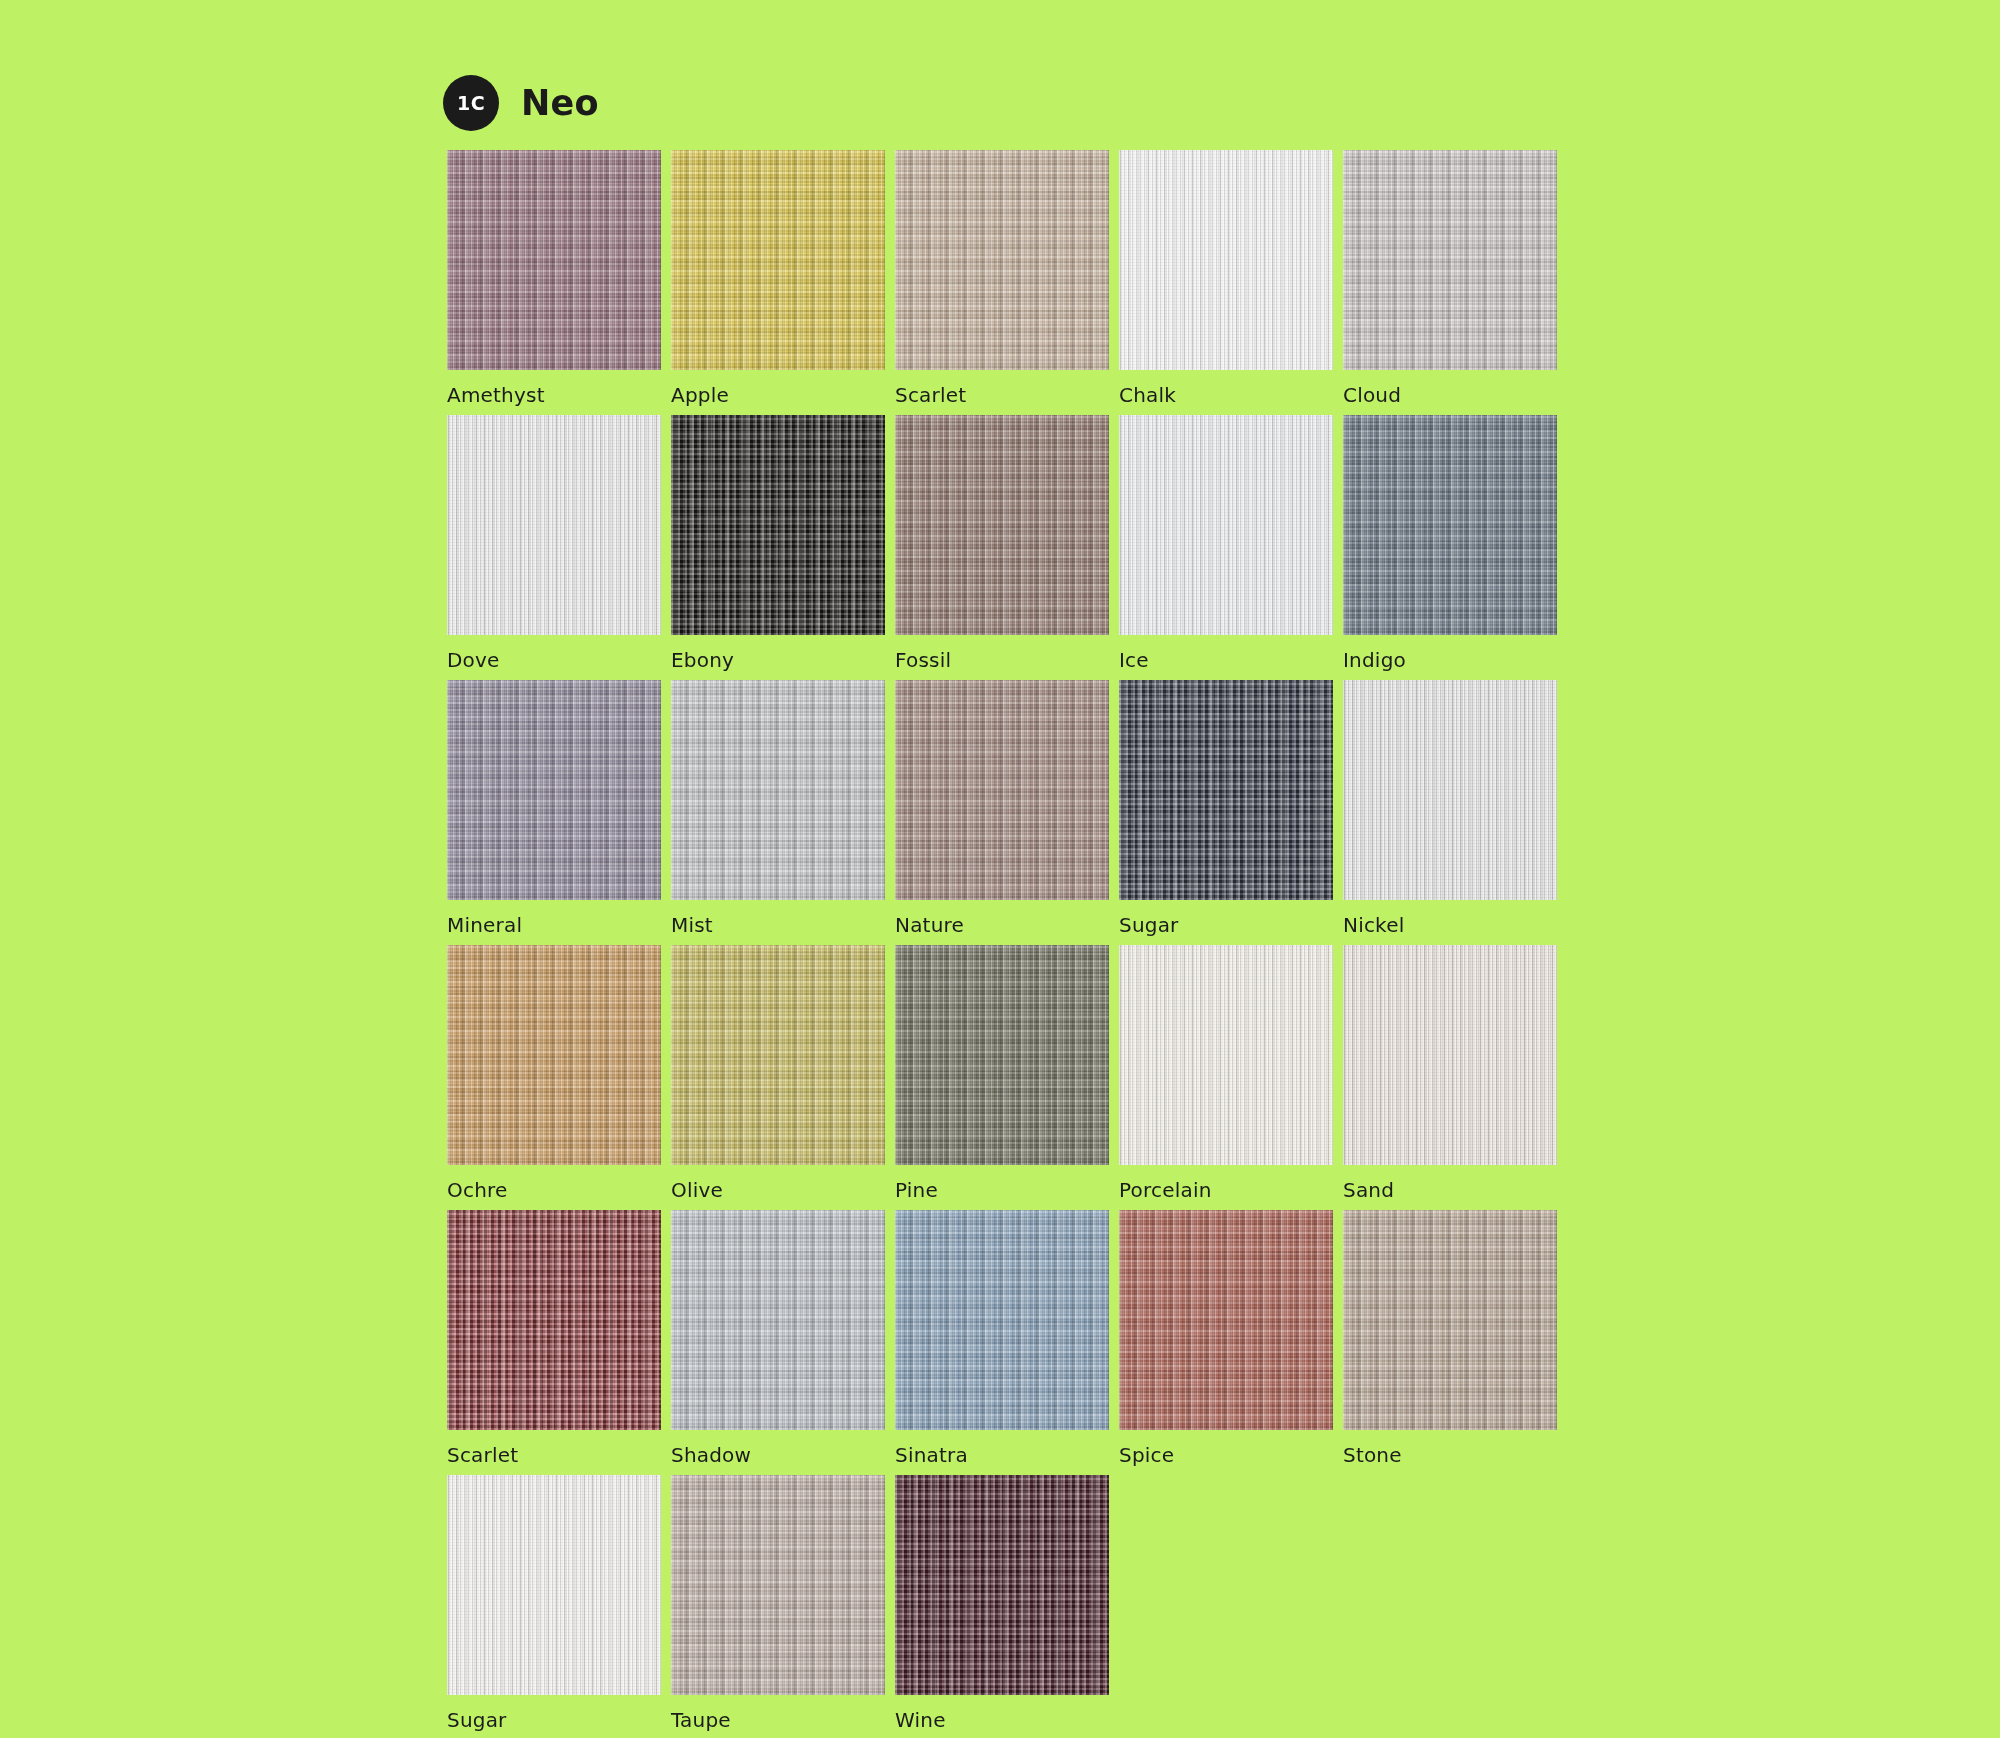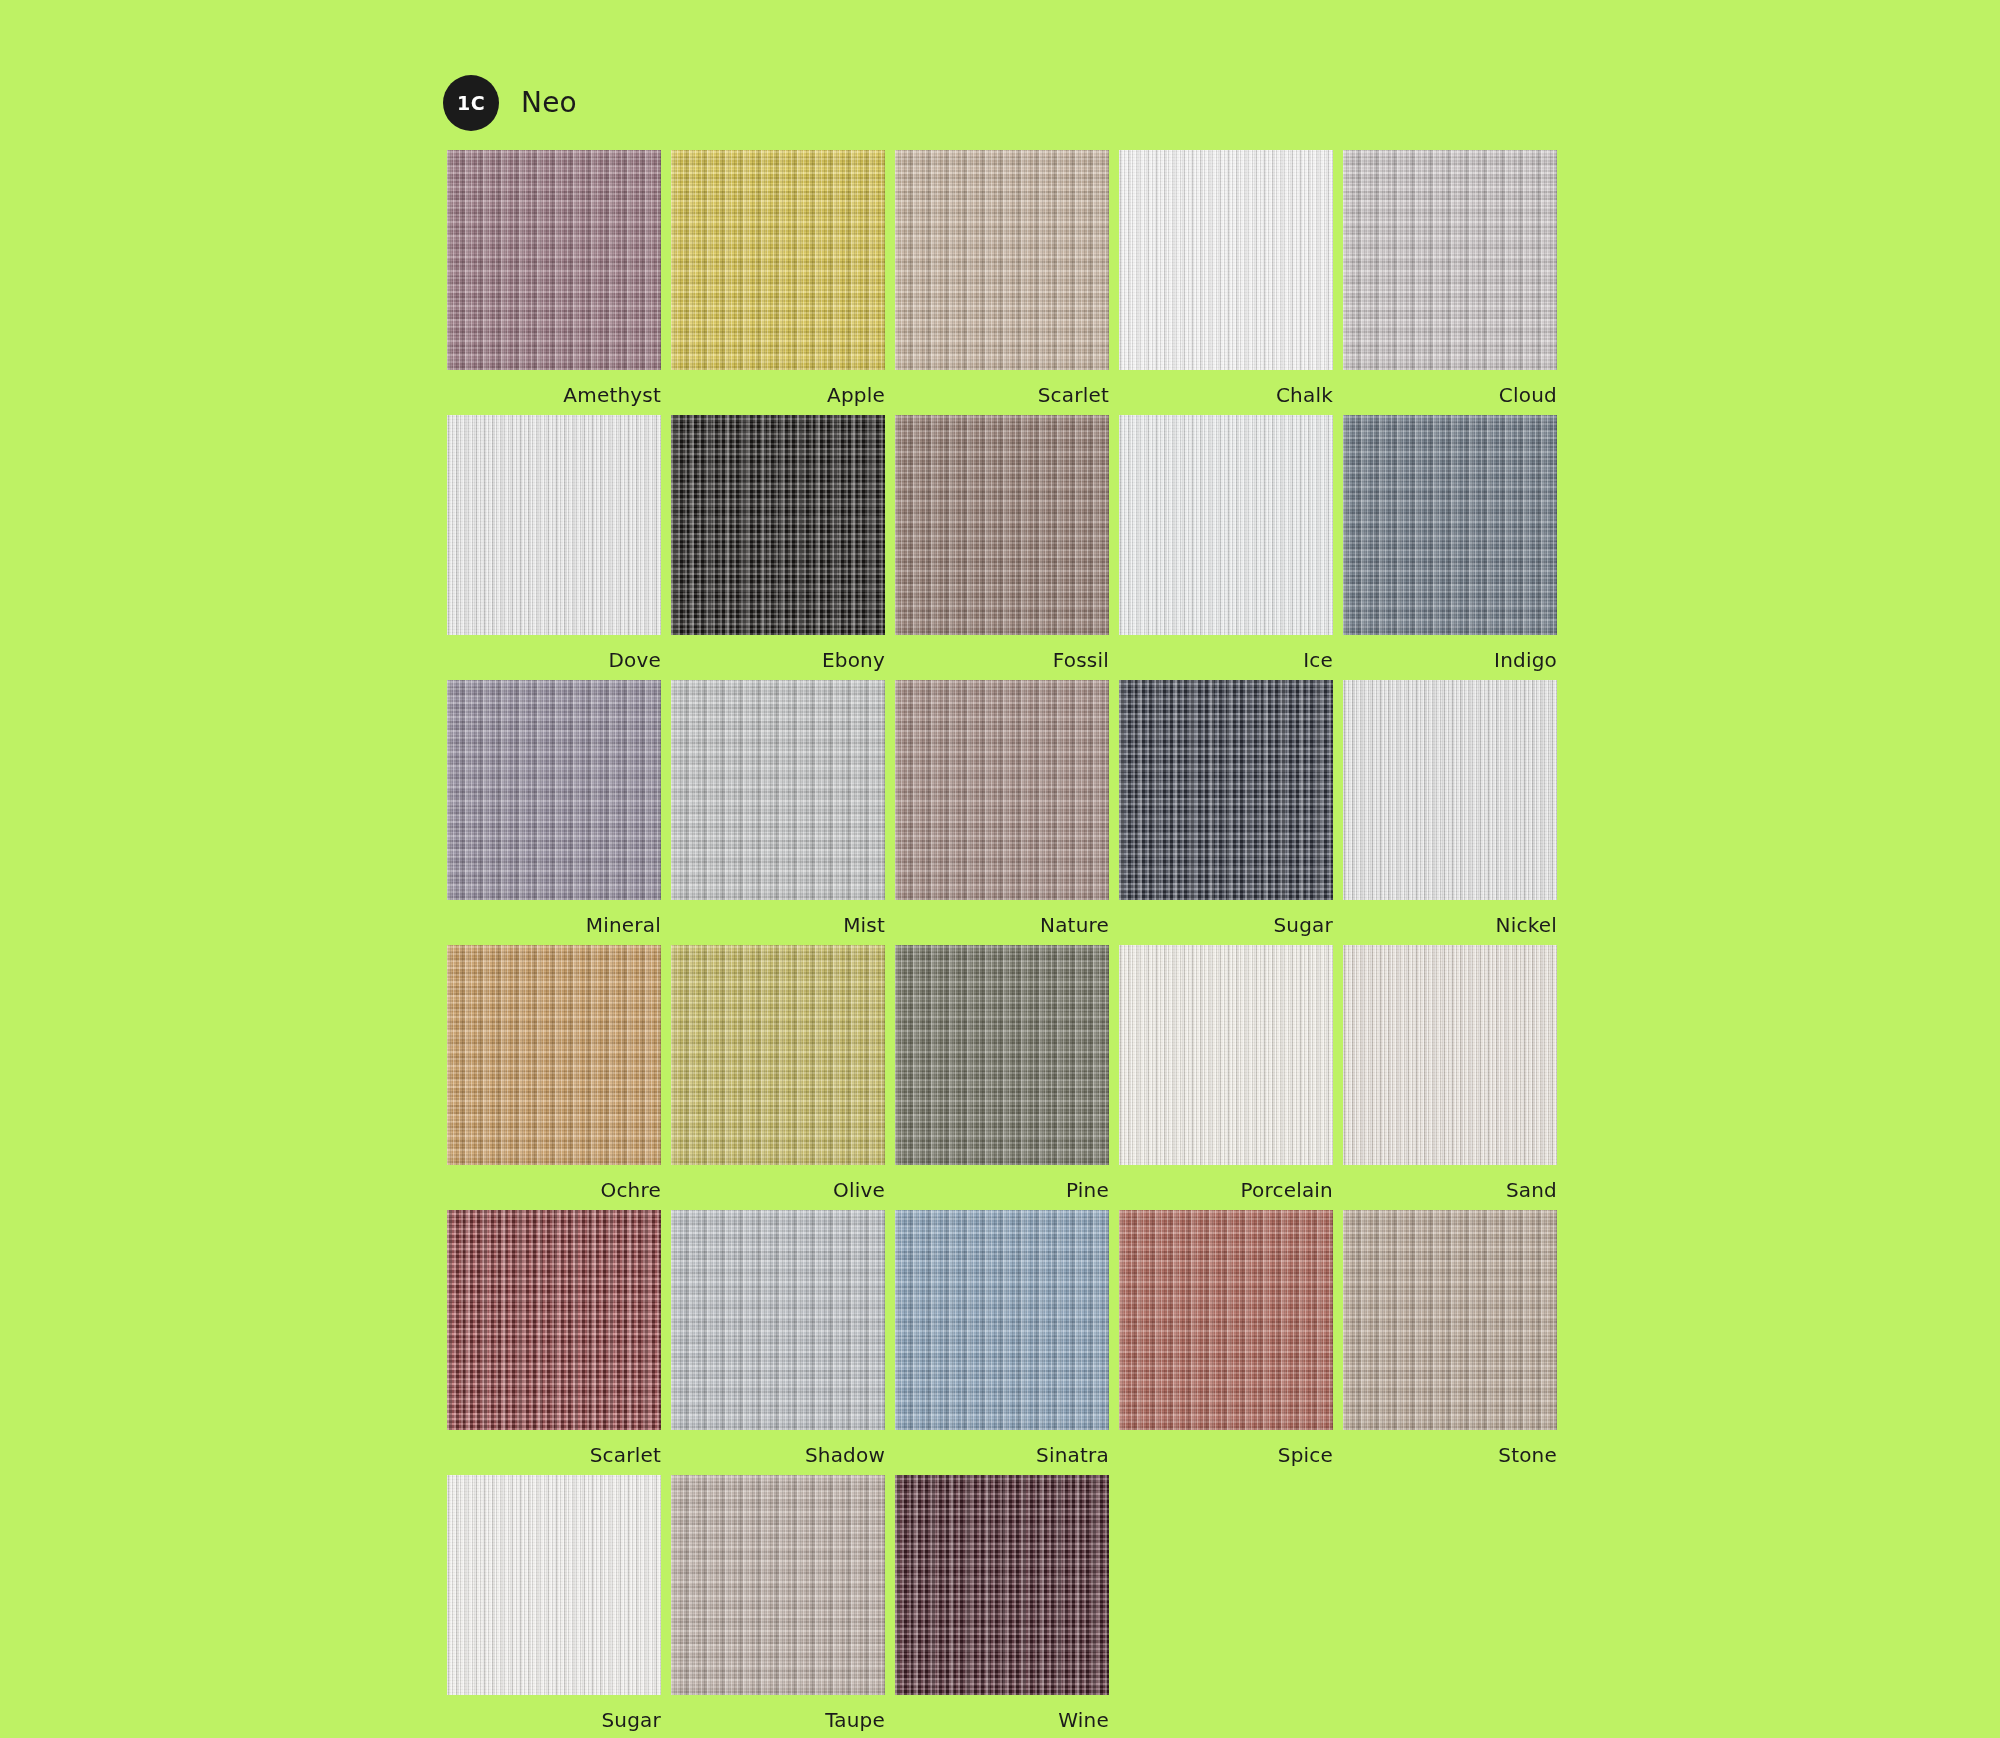--- a/index.html
+++ b/index.html
@@ -39,44 +39,44 @@
     color: #ffffff;
     display: flex;
     align-items: center;
     justify-content: center;
     font-size: 19px;
     font-weight: 600;
     letter-spacing: 0.4px;
     line-height: 1;
   }
   .collection-title {
-    font-size: 28px;
+    font-size: 35px;
     color: #1b1b1b;
-    font-weight: 400;
+    font-weight: 700;
     line-height: 1;
     letter-spacing: 0.2px;
   }
 
   
   .grid {
     position: absolute;
     left: 447px;
     top: 150px;
     width: 1118px;
     display: grid;
     grid-template-columns: repeat(5, 214px);
     column-gap: 10px;
     row-gap: 0px;
   }
   .cell {
     width: 214px;
     height: 265px;
     display: flex;
     flex-direction: column;
-    align-items: flex-end;
+    align-items: flex-start;
   }
   .swatch {
     width: 214px;
     height: 220px;
     position: relative;
     overflow: hidden;
     background-color: #cccccc;
   }
   
   .swatch .weave {

